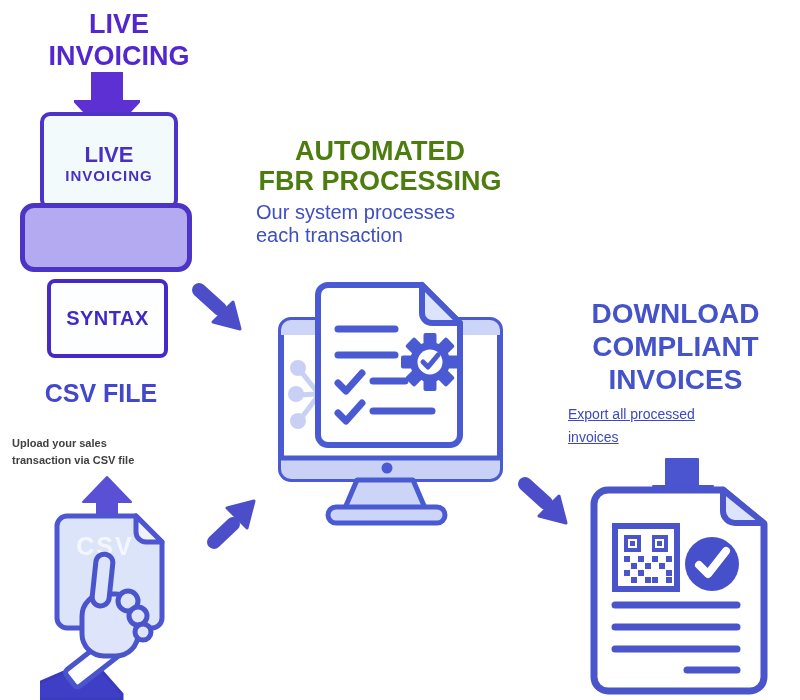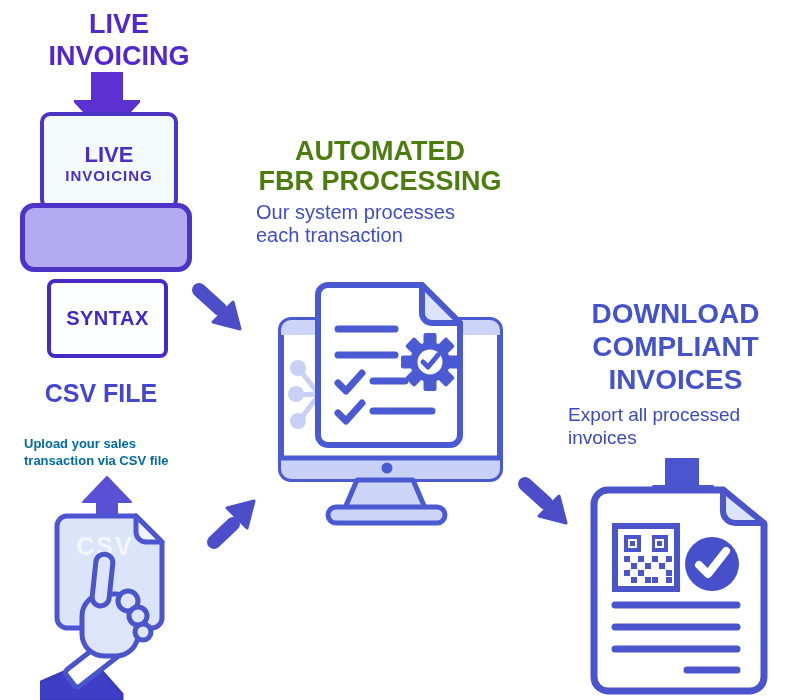--- a/index.html
+++ b/index.html
@@ -7,23 +7,23 @@
          font-family:"Liberation Sans",sans-serif;padding-left:44px;}
   .abs{position:absolute;}
   .title{font-weight:bold;text-align:center;}
   .title span,.sub span{display:block;}
   .sub{text-align:left;}
 
   .t-live{left:14px;top:8px;width:210px;font-size:27px;line-height:32px;color:#5327d0;}
   .t-auto{left:256px;top:136px;width:248px;font-size:27px;line-height:30px;color:#4d7c0f;}
   .s-auto{left:256px;top:201px;width:248px;font-size:20px;line-height:23px;color:#3f4ec2;font-weight:500;}
   .t-upload{left:16px;top:381px;width:170px;font-size:25px;line-height:24px;color:#4347ce;}
-  .s-upload{left:24px;top:435px;width:205px;font-size:13px;line-height:17px;color:#0369a1;font-weight:600;}
+  .s-upload{left:12px;top:435px;width:205px;font-size:11px;line-height:17px;color:#404040;font-weight:600;}
   .t-down{left:568px;top:297px;width:215px;font-size:28px;line-height:33px;color:#4453c9;}
-  .s-down{left:568px;top:403px;width:215px;font-size:19px;line-height:23px;color:#3b49c0;font-weight:500;}
+  .s-down{left:568px;top:403px;width:215px;font-size:14px;line-height:23px;color:#3b49c0;font-weight:500;text-decoration:underline;}
 
   .printer-page{left:40px;top:112px;width:138px;height:98px;box-sizing:border-box;
     background:#f3fafb;border:4px solid #4d34c7;border-radius:10px;z-index:1;
     display:flex;flex-direction:column;justify-content:flex-end;align-items:center;
     padding-bottom:22px;color:#4a2ec5;text-align:center;}
   .printer-page .l1{font-size:22px;font-weight:bold;line-height:24px;}
   .printer-page .l2{font-size:15px;font-weight:bold;letter-spacing:1px;line-height:17px;}
   .printer-body{left:20px;top:203px;width:172px;height:69px;box-sizing:border-box;
     background:#b3aaf2;border:5px solid #4d34c7;border-radius:14px;z-index:2;}
   .printer-out{left:47px;top:237px;width:121px;height:79px;box-sizing:border-box;

